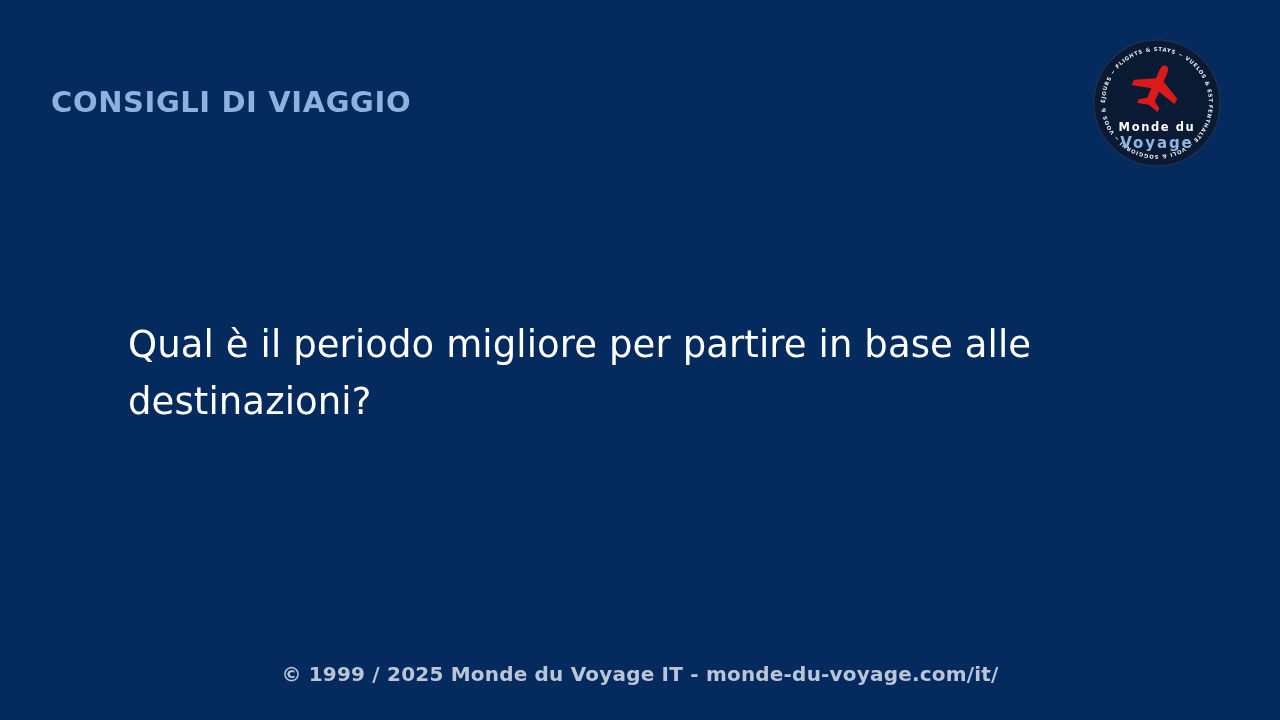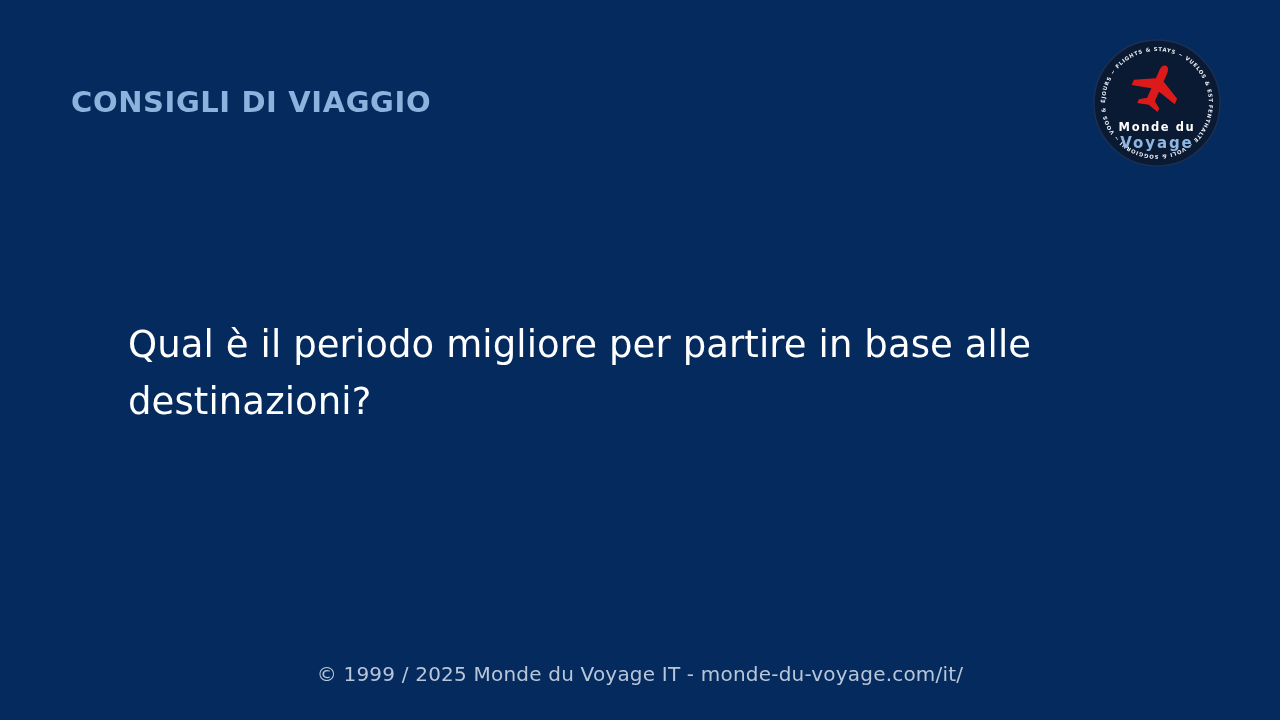--- a/index.html
+++ b/index.html
@@ -26,21 +26,20 @@
     position: absolute;
     left: 51px;
     top: 88px;
     font-family: "DejaVu Sans", sans-serif;
     font-size: 29px;
     font-weight: 600;
     letter-spacing: 0.6px;
     color: #8cb2dd;
     white-space: nowrap;
     line-height: 1;
-    margin-left: 20px;
   }
 
   
   .main-text {
     position: absolute;
     left: 128px;
     top: 316px;
     width: 940px;
     font-family: "DejaVu Sans", sans-serif;
     font-size: 37px;
@@ -52,21 +51,21 @@
 
   
   .footer {
     position: absolute;
     left: 0;
     right: 0;
     top: 662px;
     text-align: center;
     font-family: "DejaVu Sans", sans-serif;
     font-size: 20px;
-    font-weight: 400;
+    font-weight: 700;
     color: #b9c6d8;
     letter-spacing: 0.2px;
   }
 
   
   .logo-badge {
     position: absolute;
     left: 1092px;
     top: 38px;
     width: 130px;

